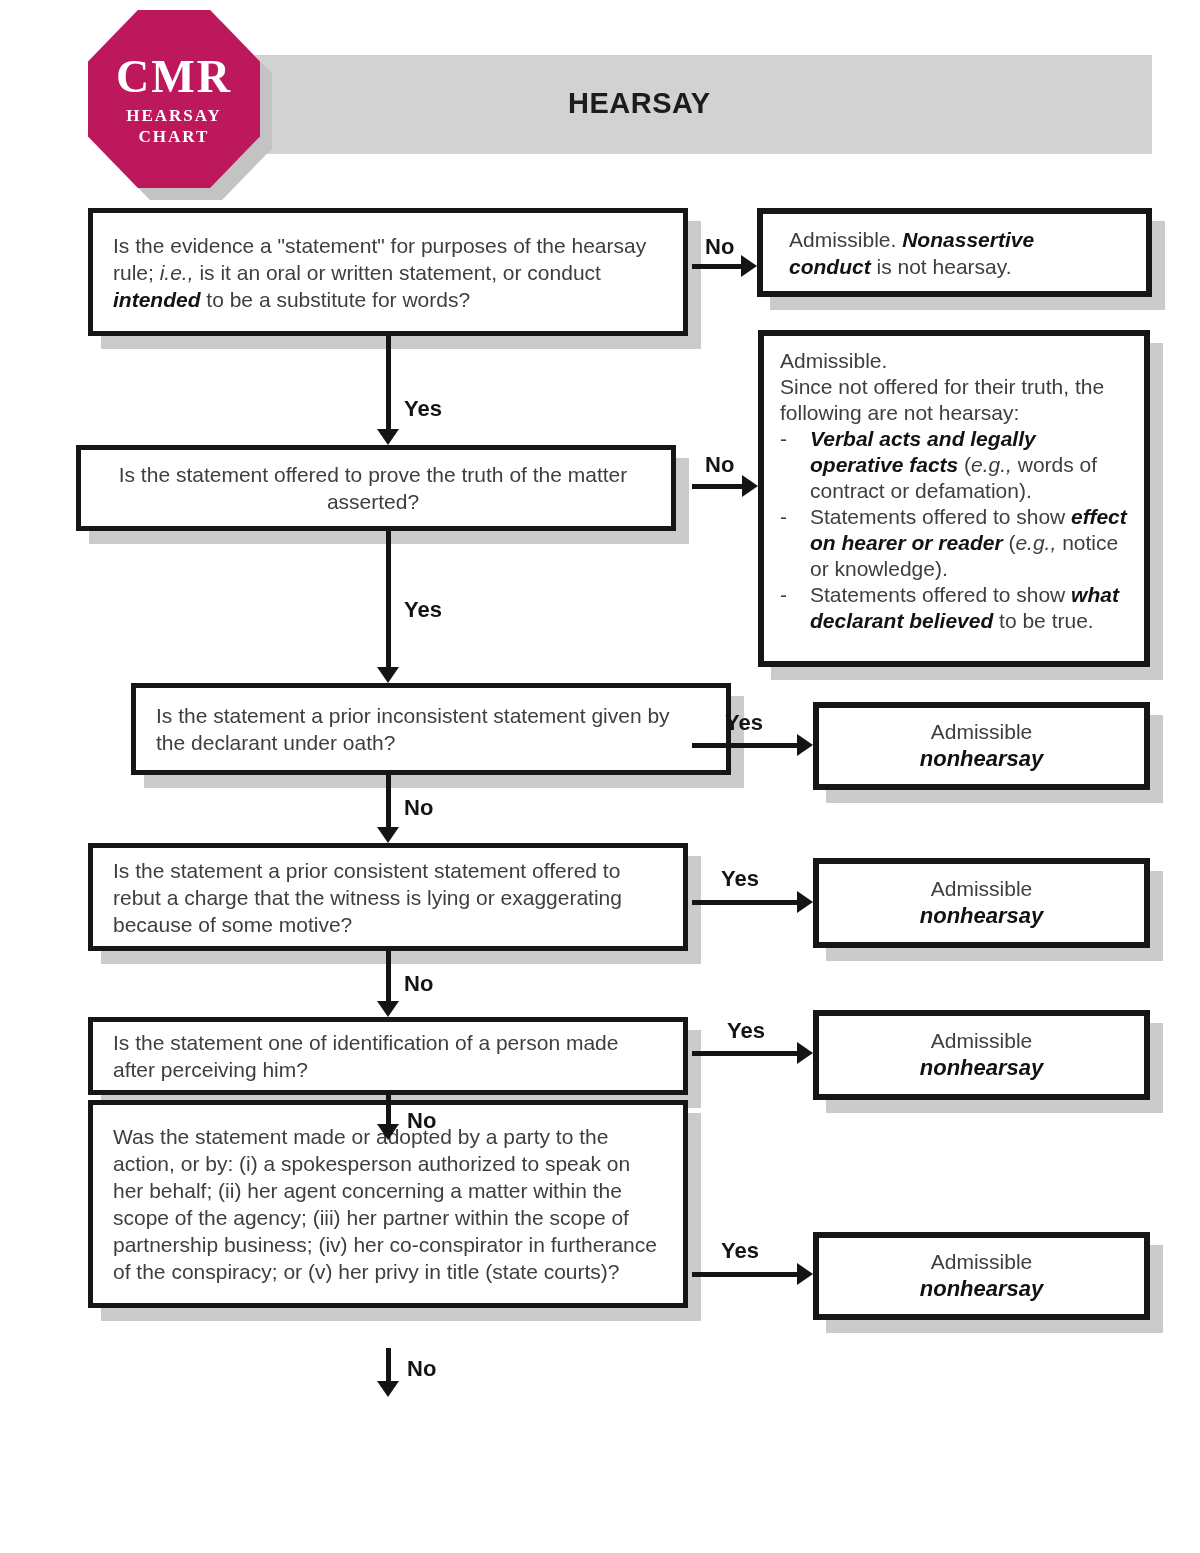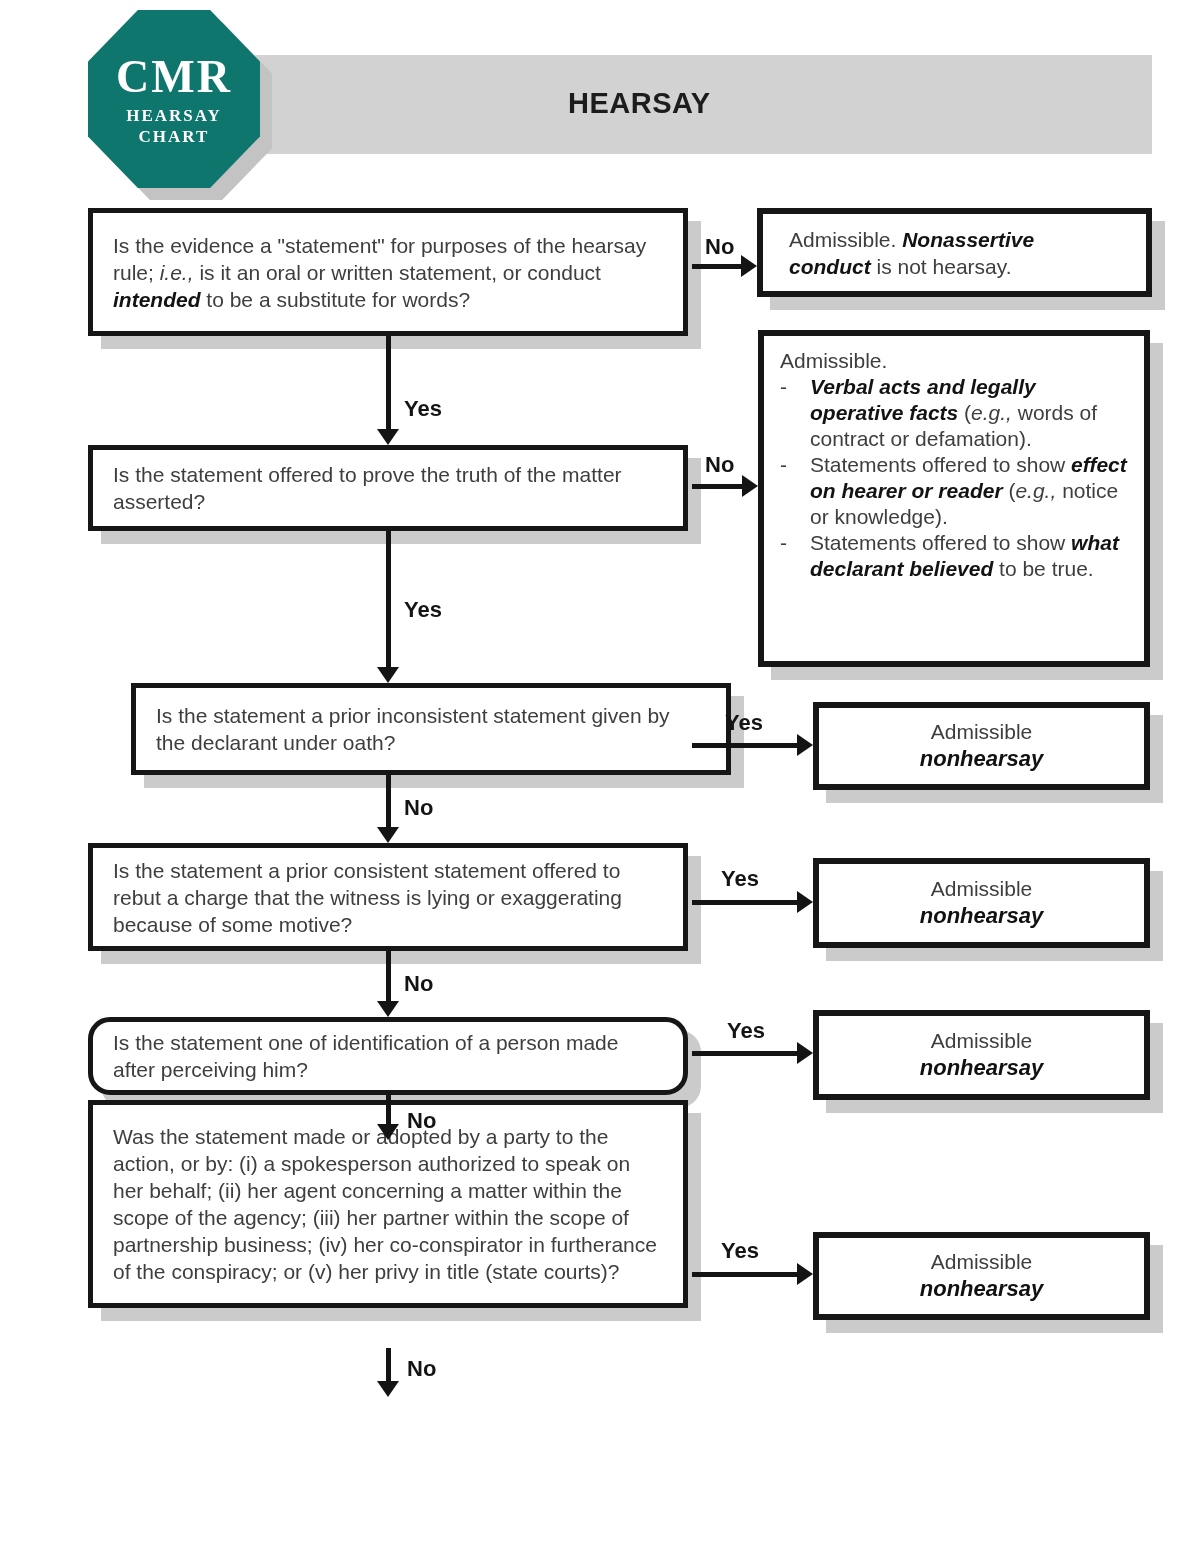--- a/index.html
+++ b/index.html
@@ -6,21 +6,21 @@
   .page {
     position:relative; width:1200px; height:1553px; background:#ffffff;
     font-family:"Liberation Sans", sans-serif; overflow:hidden;
   }
   
   .octo {
     position:absolute; width:172px; height:178px;
     clip-path:polygon(29% 0,71% 0,100% 29%,100% 71%,71% 100%,29% 100%,0 71%,0 29%);
   }
   .logo-shadow { left:100px; top:22px; background:#c3c3c3; }
-  .logo-main   { left:88px;  top:10px; background:#0f766e;
+  .logo-main   { left:88px;  top:10px; background:#be185d;
     display:flex; flex-direction:column; align-items:center; justify-content:center;
     color:#ffffff; font-family:"Liberation Serif", serif; text-align:center; }
   .logo-main .big  { font-size:46px; font-weight:bold; letter-spacing:2px; line-height:46px; }
   .logo-main .sub  { font-size:17px; font-weight:bold; letter-spacing:2px; margin-top:7px; line-height:17px; }
   .logo-main .sub2 { margin-top:4px; }
   
   .header-bar { position:absolute; left:255px; top:55px; width:897px; height:99px; background:#d2d2d2; }
   .header-title { position:absolute; left:313px; top:32px; font-size:29px; font-weight:bold; color:#1c1c1c; letter-spacing:0.5px; }
   
   .box { position:absolute; background:#ffffff; border:5px solid #161616;
@@ -64,27 +64,28 @@
   </div>
 
   <div class="box qbox" style="left:88px; top:208px; width:600px; height:128px;">
     <p class="qtext"><span>Is the evidence a "statement" for purposes of the hearsay rule; </span><span class="it">i.e.,</span><span> is it an oral or written statement, or conduct </span><span class="bi">intended</span><span> to be a substitute for words?</span></p>
   </div>
 
   <div class="box thick qbox" style="left:757px; top:208px; width:395px; height:89px; padding-left:26px;">
     <p class="qtext"><span>Admissible. </span><span class="bi">Nonassertive conduct</span><span> is not hearsay.</span></p>
   </div>
 
-  <div class="box qbox" style="left:88px; top:445px; width:600px; height:86px;">
+  <div class="box qbox" style="left:76px; top:445px; width:600px; height:86px;text-align:center;">
     <p class="qtext"><span>Is the statement offered to prove the truth of the matter asserted?</span></p>
   </div>
 
   <div class="box thick" style="left:758px; top:330px; width:392px; height:337px;">
     <div class="a2-inner">
       <p class="a2-p">Admissible.</p>
+      <p class="a2-p">Since not offered for their truth, the following are not hearsay:</p>
       <div class="bullet">
         <span class="dash">-</span>
         <span class="btext"><span class="bi">Verbal acts and legally operative facts</span><span> (</span><span class="it">e.g.,</span><span> words of contract or defamation).</span></span>
       </div>
       <div class="bullet">
         <span class="dash">-</span>
         <span class="btext"><span>Statements offered to show </span><span class="bi">effect on hearer or reader</span><span> (</span><span class="it">e.g.,</span><span> notice or knowledge).</span></span>
       </div>
       <div class="bullet">
         <span class="dash">-</span>
@@ -104,21 +105,21 @@
 
   <div class="box qbox" style="left:88px; top:843px; width:600px; height:108px;">
     <p class="qtext"><span>Is the statement a prior consistent statement offered to rebut a charge that the witness is lying or exaggerating because of some motive?</span></p>
   </div>
 
   <div class="box thick cbox" style="left:813px; top:858px; width:337px; height:90px;">
     <span class="n-line1">Admissible</span>
     <span class="n-line2">nonhearsay</span>
   </div>
 
-  <div class="box qbox" style="left:88px; top:1017px; width:600px; height:78px;border-radius:22px;">
+  <div class="box qbox" style="left:88px; top:1017px; width:600px; height:78px;">
     <p class="qtext"><span>Is the statement one of identification of a person made after perceiving him?</span></p>
   </div>
 
   <div class="box thick cbox" style="left:813px; top:1010px; width:337px; height:90px;">
     <span class="n-line1">Admissible</span>
     <span class="n-line2">nonhearsay</span>
   </div>
 
   <div class="box qbox" style="left:88px; top:1100px; width:600px; height:208px;">
     <p class="qtext"><span>Was the statement made or adopted by a party to the action, or by: (i) a spokesperson authorized to speak on her behalf; (ii) her agent concerning a matter within the scope of the agency; (iii) her partner within the scope of partnership business; (iv) her co-conspirator in furtherance of the conspiracy; or (v) her privy in title (state courts)?</span></p>

